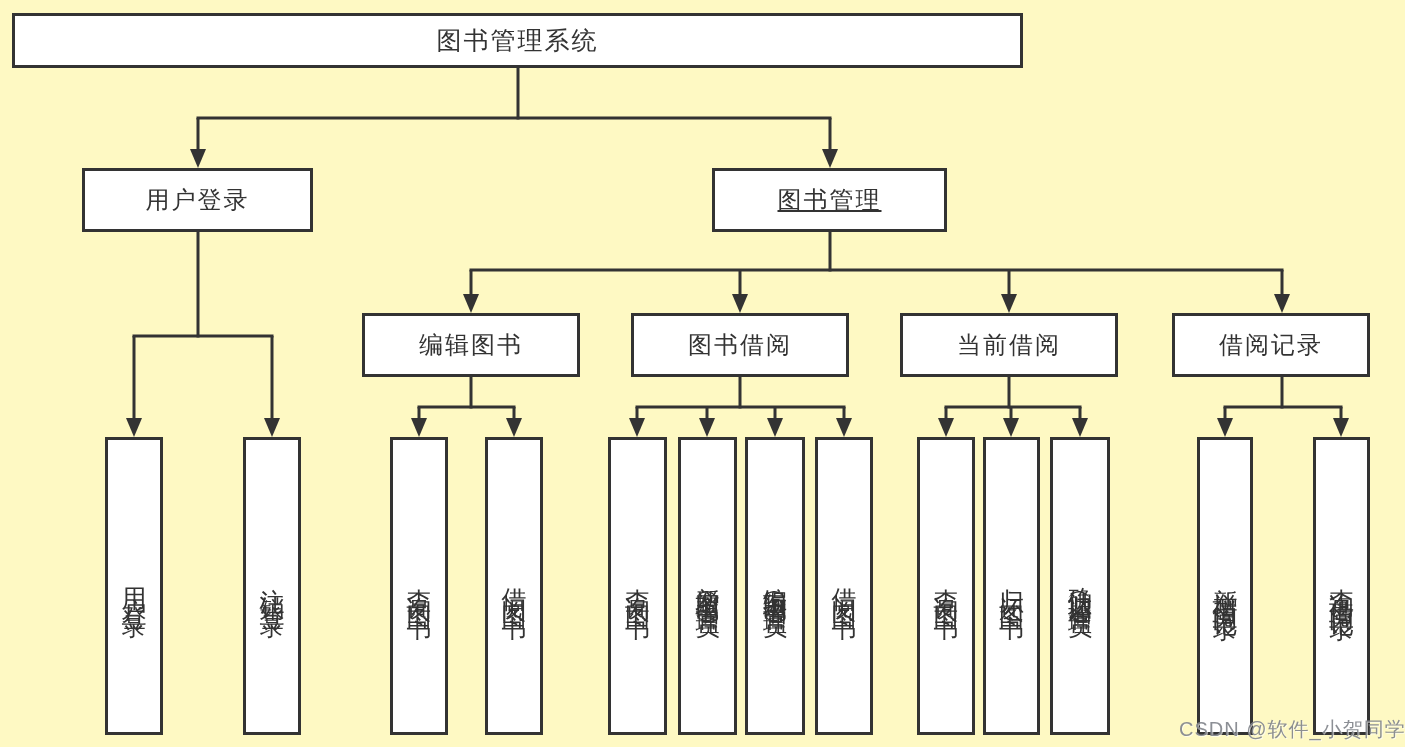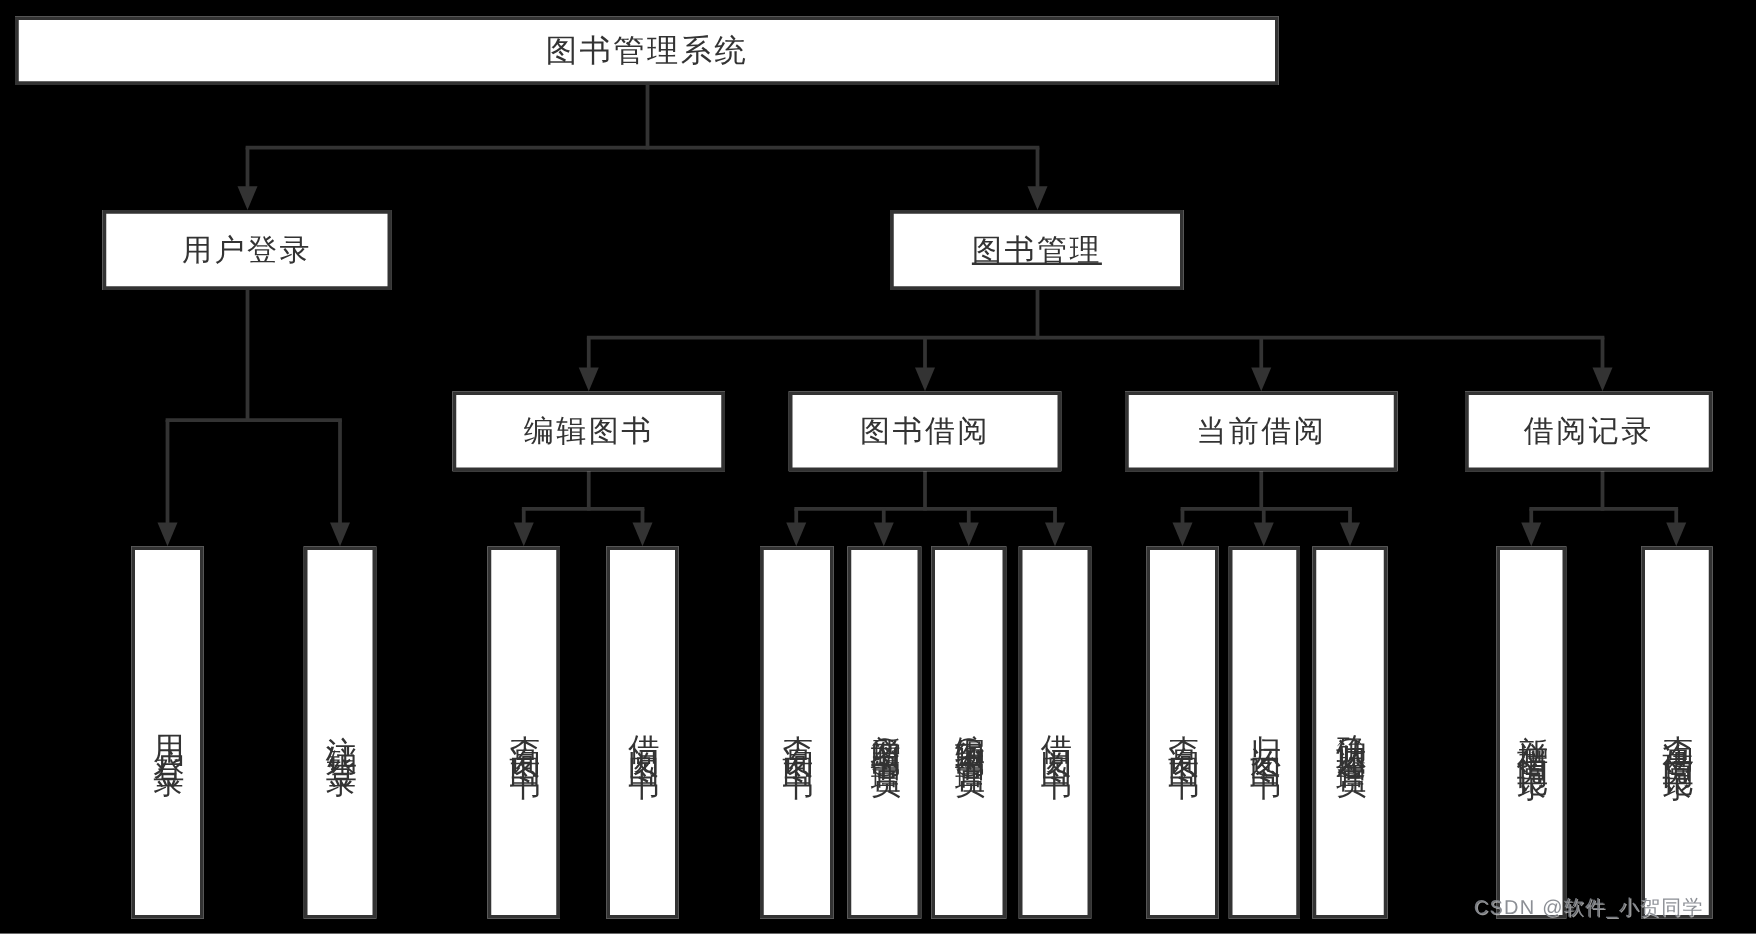--- a/index.html
+++ b/index.html
@@ -1,20 +1,20 @@
 <!DOCTYPE html>
 <html><head>
 <meta charset="utf-8">
 <style>
   html, body { margin: 0; padding: 0; background: #ffffff; }
   .stage {
     position: relative;
     width: 1405px;
     height: 747px;
-    background: #000000;
+    background: #fef9c3;
     font-family: "Liberation Sans", sans-serif;
     overflow: hidden;
   }
   .wires { position: absolute; left: 0; top: 0; z-index: 1; }
   .box {
     position: absolute;
     box-sizing: border-box;
     border: 3px solid #333333;
     background: #ffffff;
     color: #333333;
@@ -33,21 +33,21 @@
     letter-spacing: 9px;
     line-height: 1;
   }
   .v.med   { letter-spacing: 6px; }
   .v.tight { font-size: 24px; letter-spacing: 4px; }
   .watermark {
     position: absolute;
     left: 1179px;
     top: 716px;
     z-index: 3;
-    font-size: 16px;
+    font-size: 20px;
     letter-spacing: 1px;
     white-space: nowrap;
     color: rgba(130, 134, 140, 0.92);
     text-shadow: 1px 1px 0 rgba(255,255,255,0.6);
   }
 </style>
 </head>
 <body>
 
 <div class="stage">

